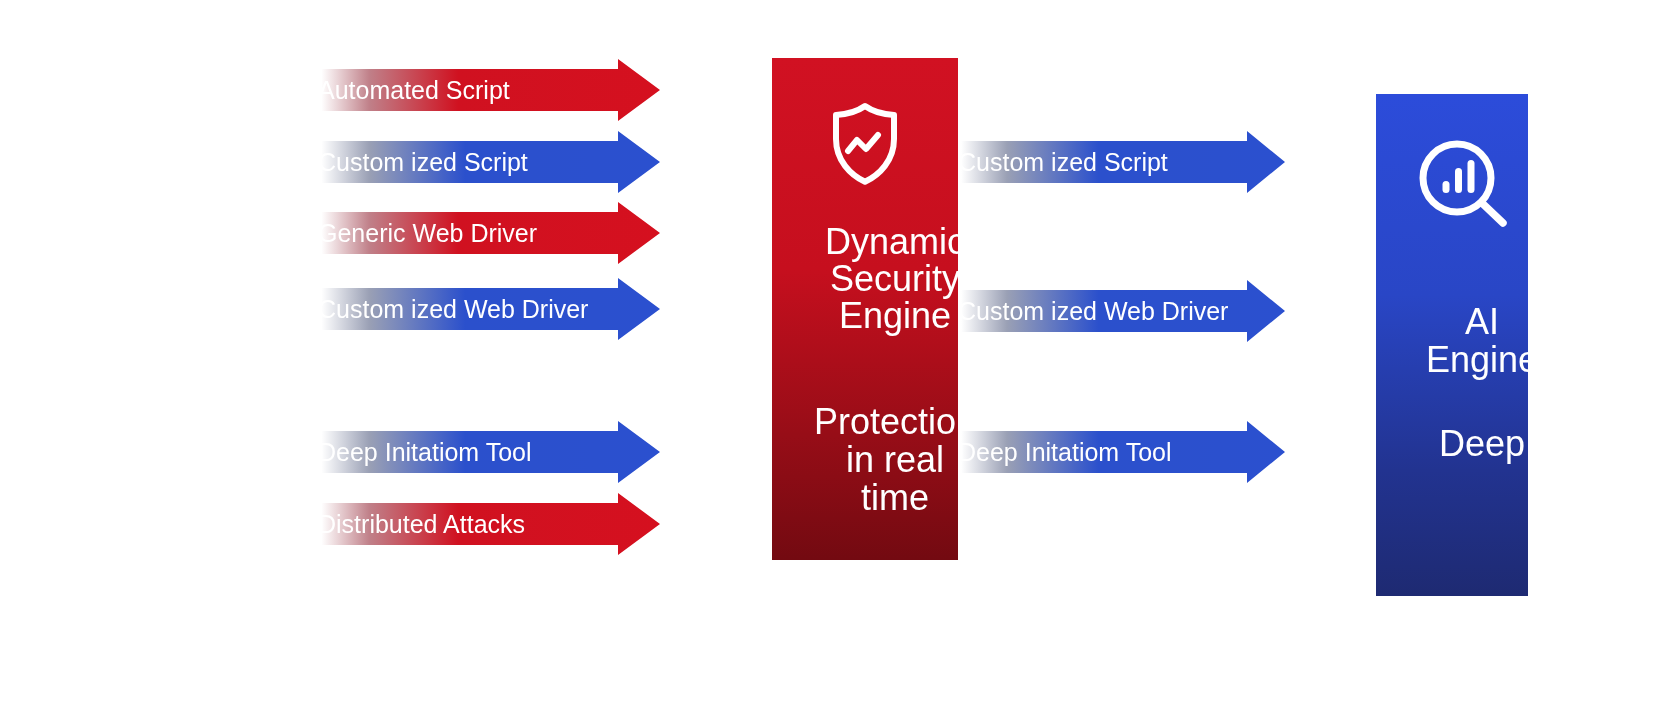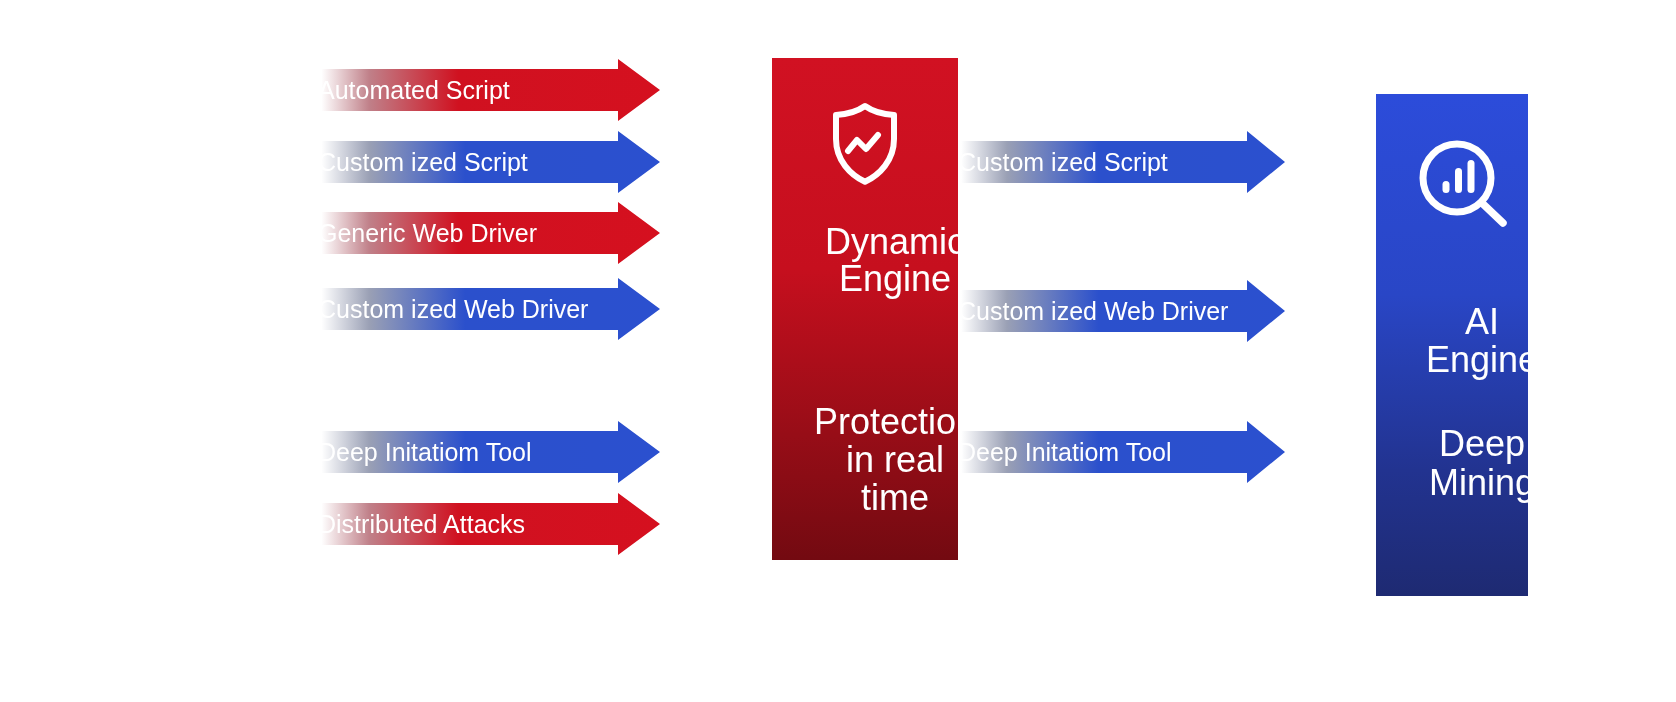--- a/index.html
+++ b/index.html
@@ -99,20 +99,21 @@
 
   <div class="box engine">
     <div class="icon-wrap">
       <svg width="76" height="86" viewBox="0 0 76 86" fill="none">
         <path d="M38 4 C31 9, 19 12.4, 9 13 L9 37 C9 58.5 23.5 73 38 79.8 C52.5 73 67 58.5 67 37 L67 13 C57 12.4 45 9 38 4 Z" stroke="#ffffff" stroke-width="6" stroke-linejoin="round"></path>
         <polyline points="21,49 30,38 39,47 51,33" stroke="#ffffff" stroke-width="6" stroke-linecap="round" stroke-linejoin="round"></polyline>
       </svg>
     </div>
     <div class="text-block engine-title">
       <div>Dynamic</div>
+      <div>Security</div>
       <div>Engine</div>
     </div>
     <div class="text-block engine-sub">
       <div>Protection</div>
       <div>in real</div>
       <div>time</div>
     </div>
   </div>
 
   <div class="arrow right blue" style="top:131px">
@@ -133,17 +134,16 @@
         <line x1="46.5" y1="31.5" x2="46.5" y2="49.5" stroke="#ffffff" stroke-width="7" stroke-linecap="round"></line>
         <line x1="59" y1="23.5" x2="59" y2="49.5" stroke="#ffffff" stroke-width="7" stroke-linecap="round"></line>
         <line x1="70" y1="63" x2="91" y2="83" stroke="#ffffff" stroke-width="7.5" stroke-linecap="round"></line>
       </svg>
     </div>
     <div class="text-block ai-title">
       <div>AI Engine</div>
     </div>
     <div class="text-block ai-sub">
       <div>Deep</div>
-      <div>Mining</div>
     </div>
   </div>
 
 </div>
 
 </body></html>

